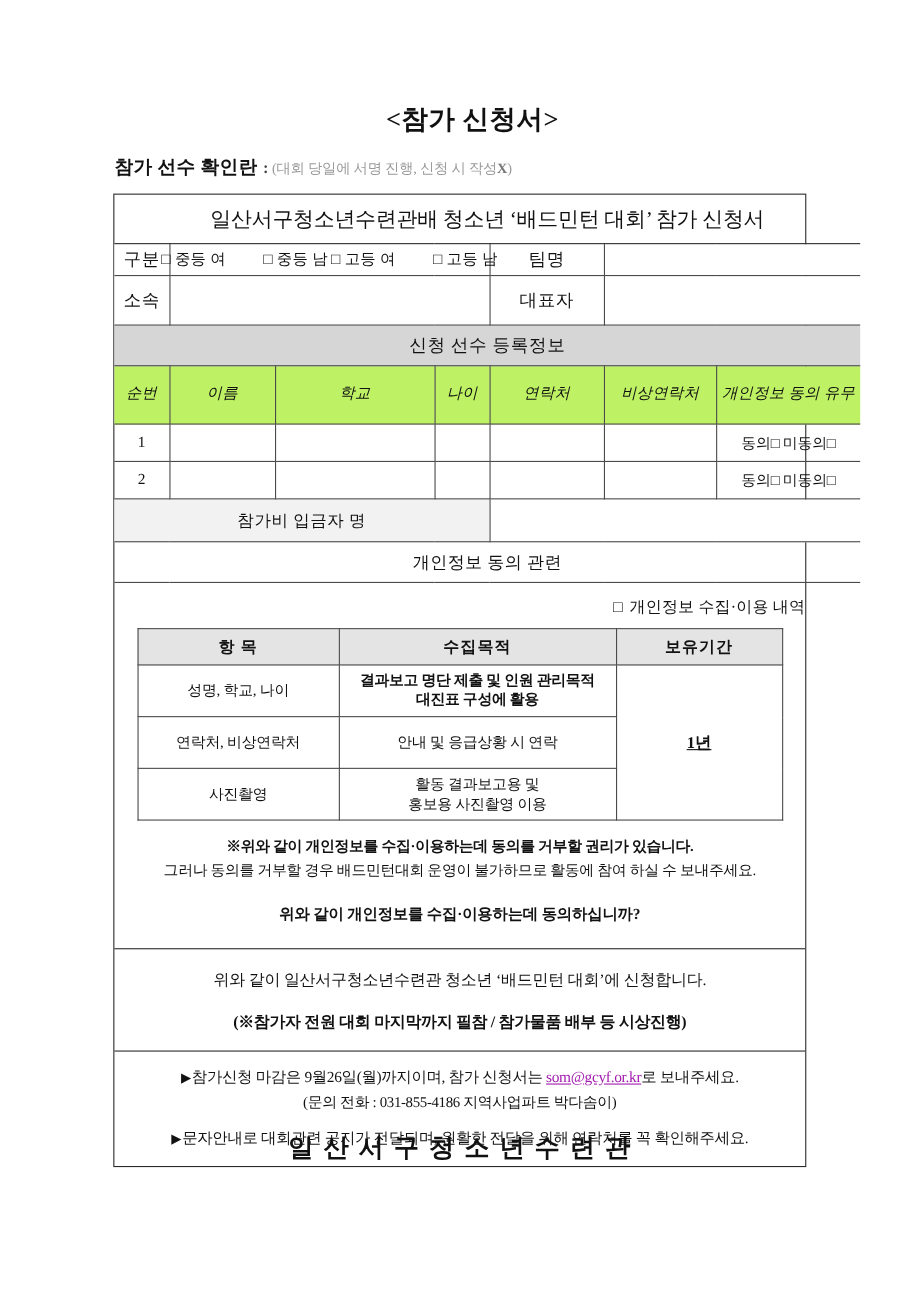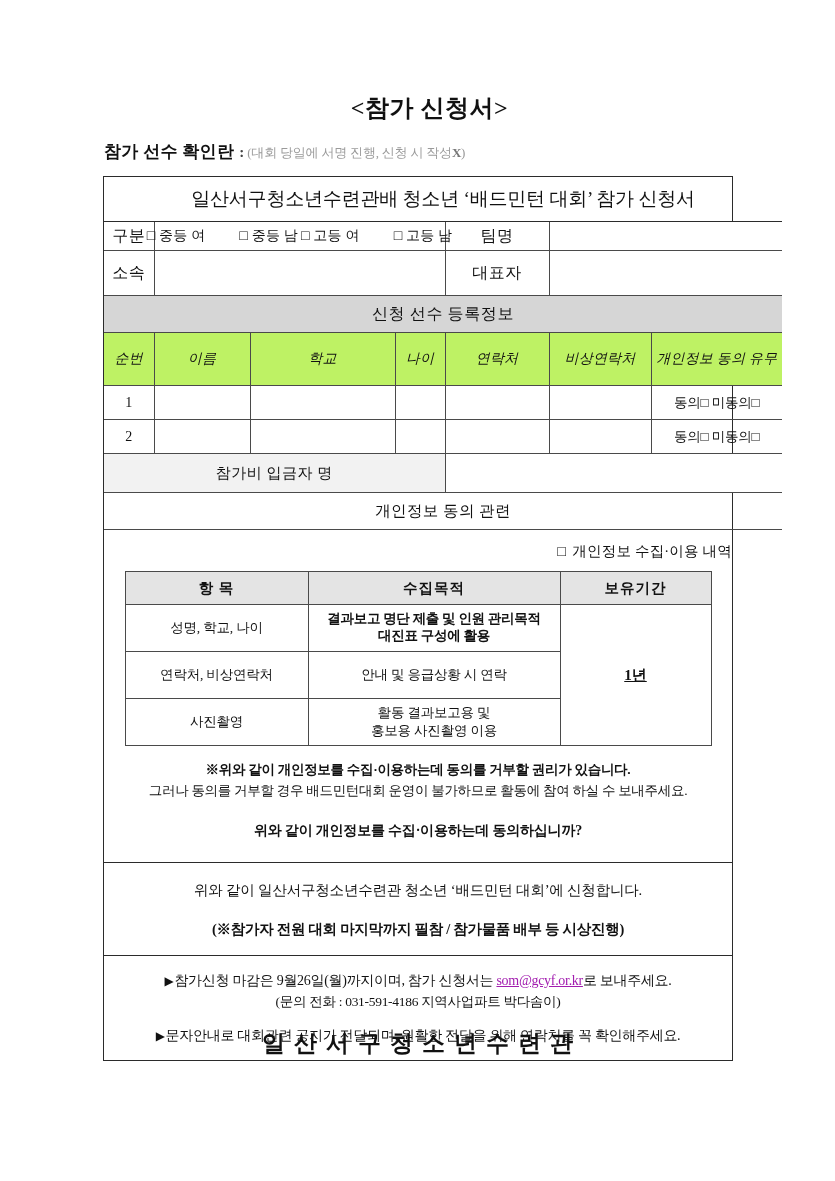--- a/index.html
+++ b/index.html
@@ -444,21 +444,21 @@
 
     <div class="declaration">
       <div class="decl-line">위와 같이 일산서구청소년수련관 청소년 ‘배드민턴 대회’에 신청합니다.</div>
       <div class="decl-note">(※참가자 전원 대회 마지막까지 필참 / 참가물품 배부 등 시상진행)</div>
     </div>
 
     <div class="contact">
       <div class="contact-line l-first">
         <span class="arrow">▶</span><span>참가신청 마감은 9월26일(월)까지이며, 참가 신청서는 </span><span class="email">som@gcyf.or.kr</span><span>로 보내주세요.</span>
       </div>
-      <div class="contact-sub">(문의 전화 : 031-591-4186 지역사업파트 박다솜이)</div>
+      <div class="contact-sub">(문의 전화 : 031-855-4186 지역사업파트 박다솜이)</div>
       <div class="contact-line l-last">
         <span class="arrow">▶</span><span>문자안내로 대회관련 공지가 전달되며, 원활한 전달을 위해 연락처를 꼭 확인해주세요.</span>
       </div>
     </div>
 
   </div>
 
   <div class="footer">일산서구청소년수련관</div>
 
 </div>

